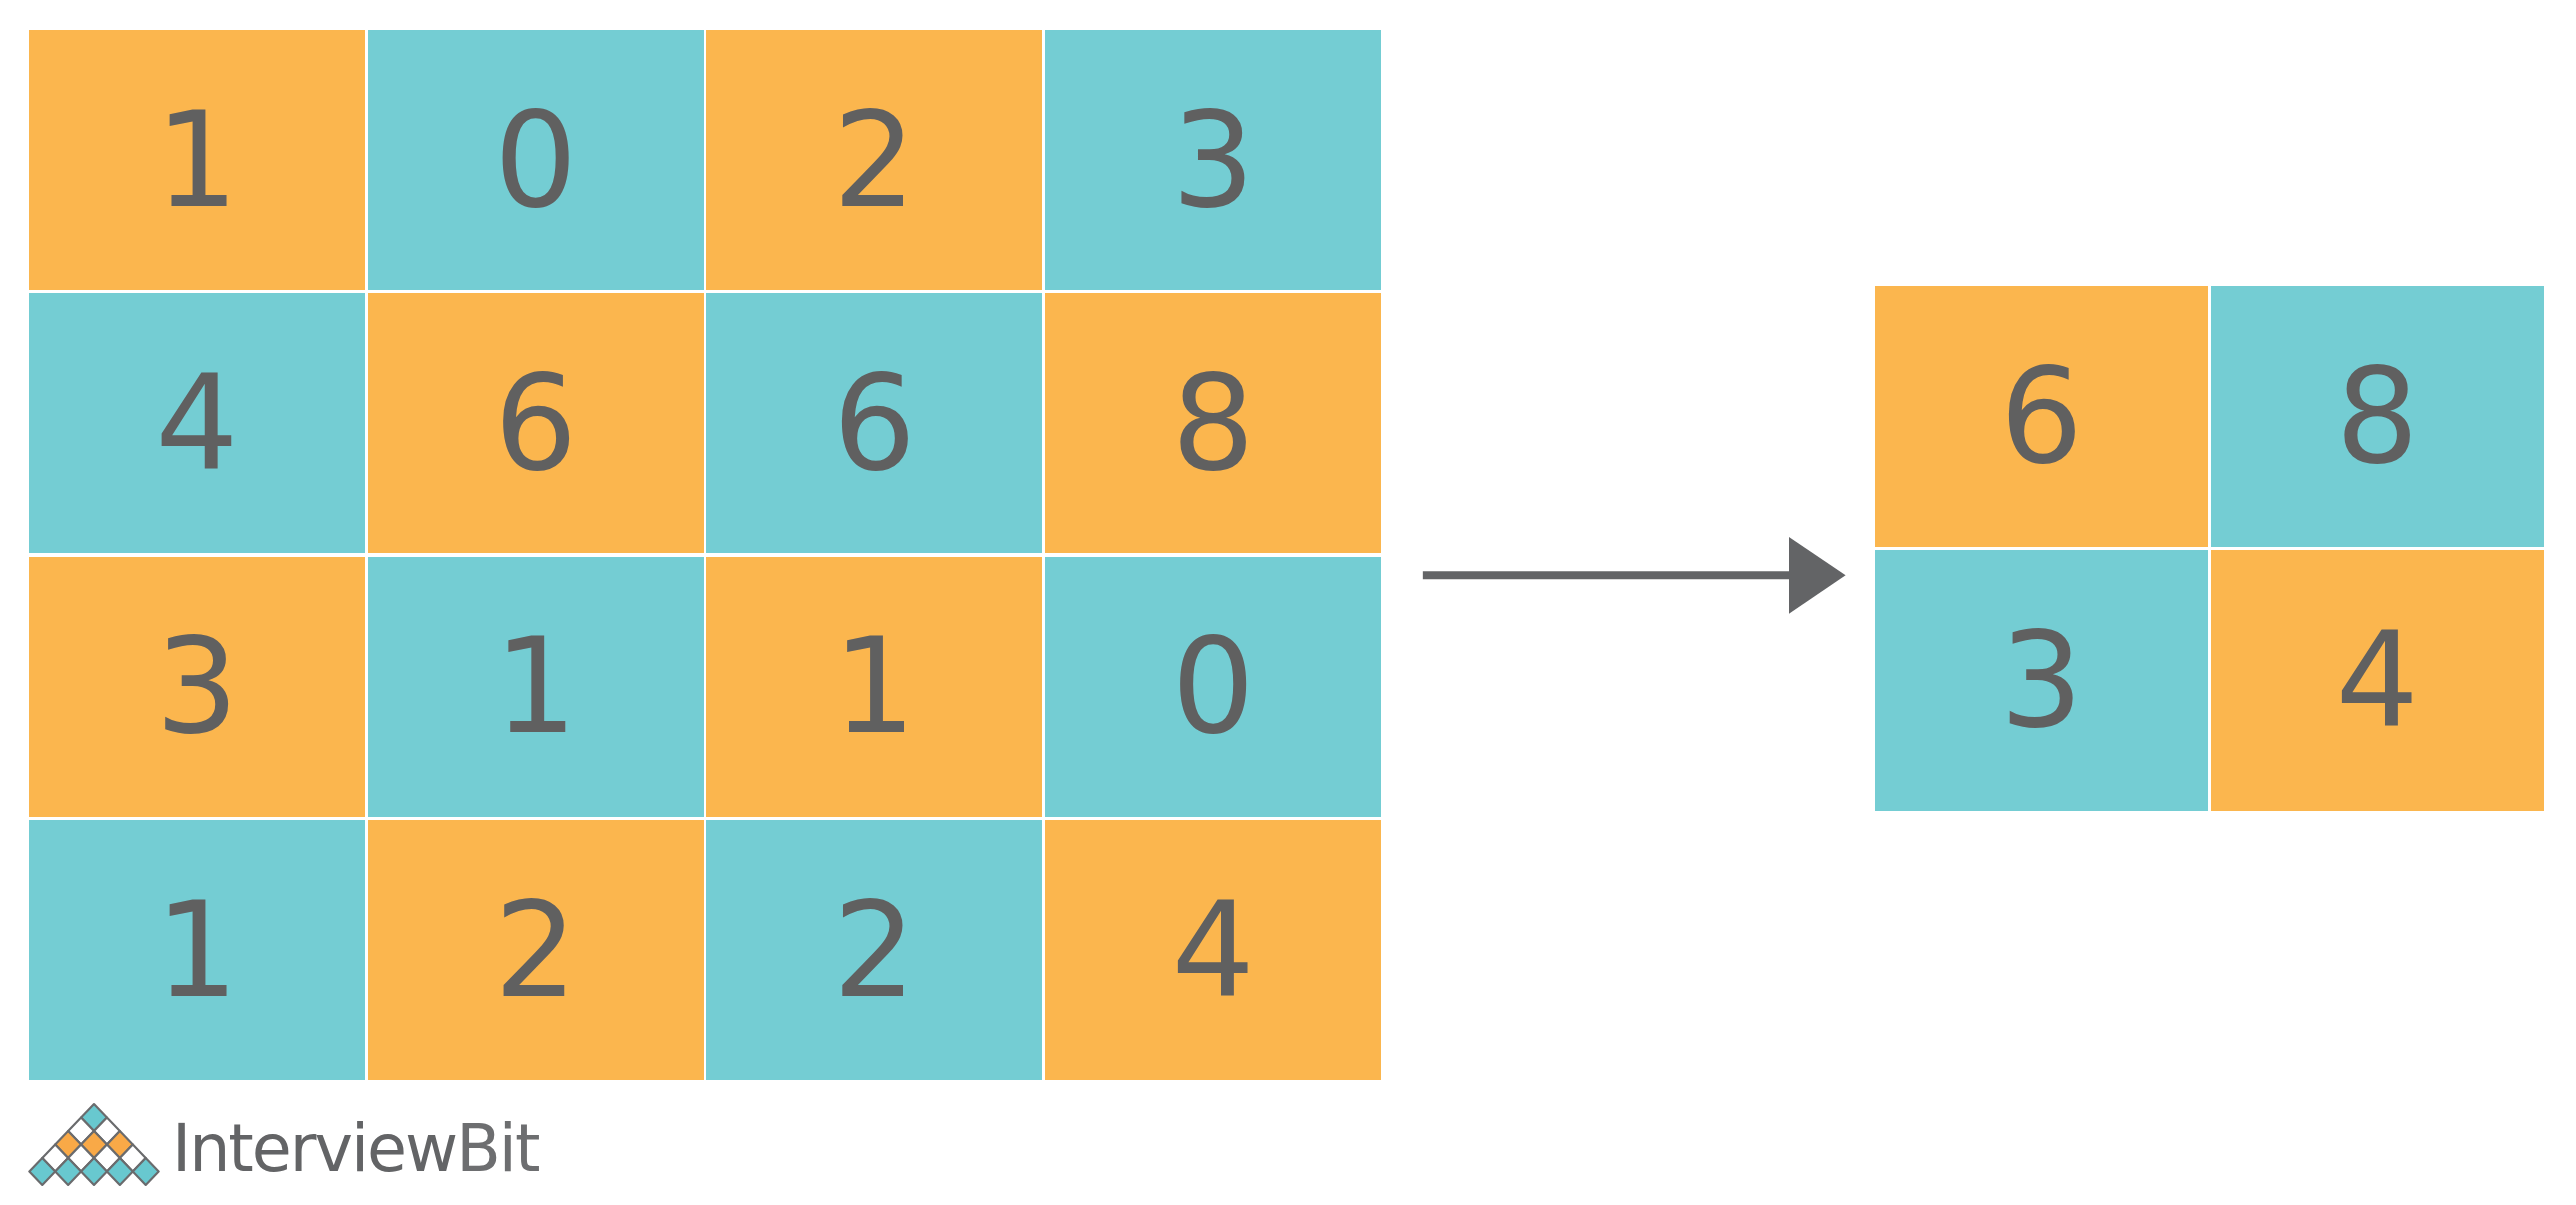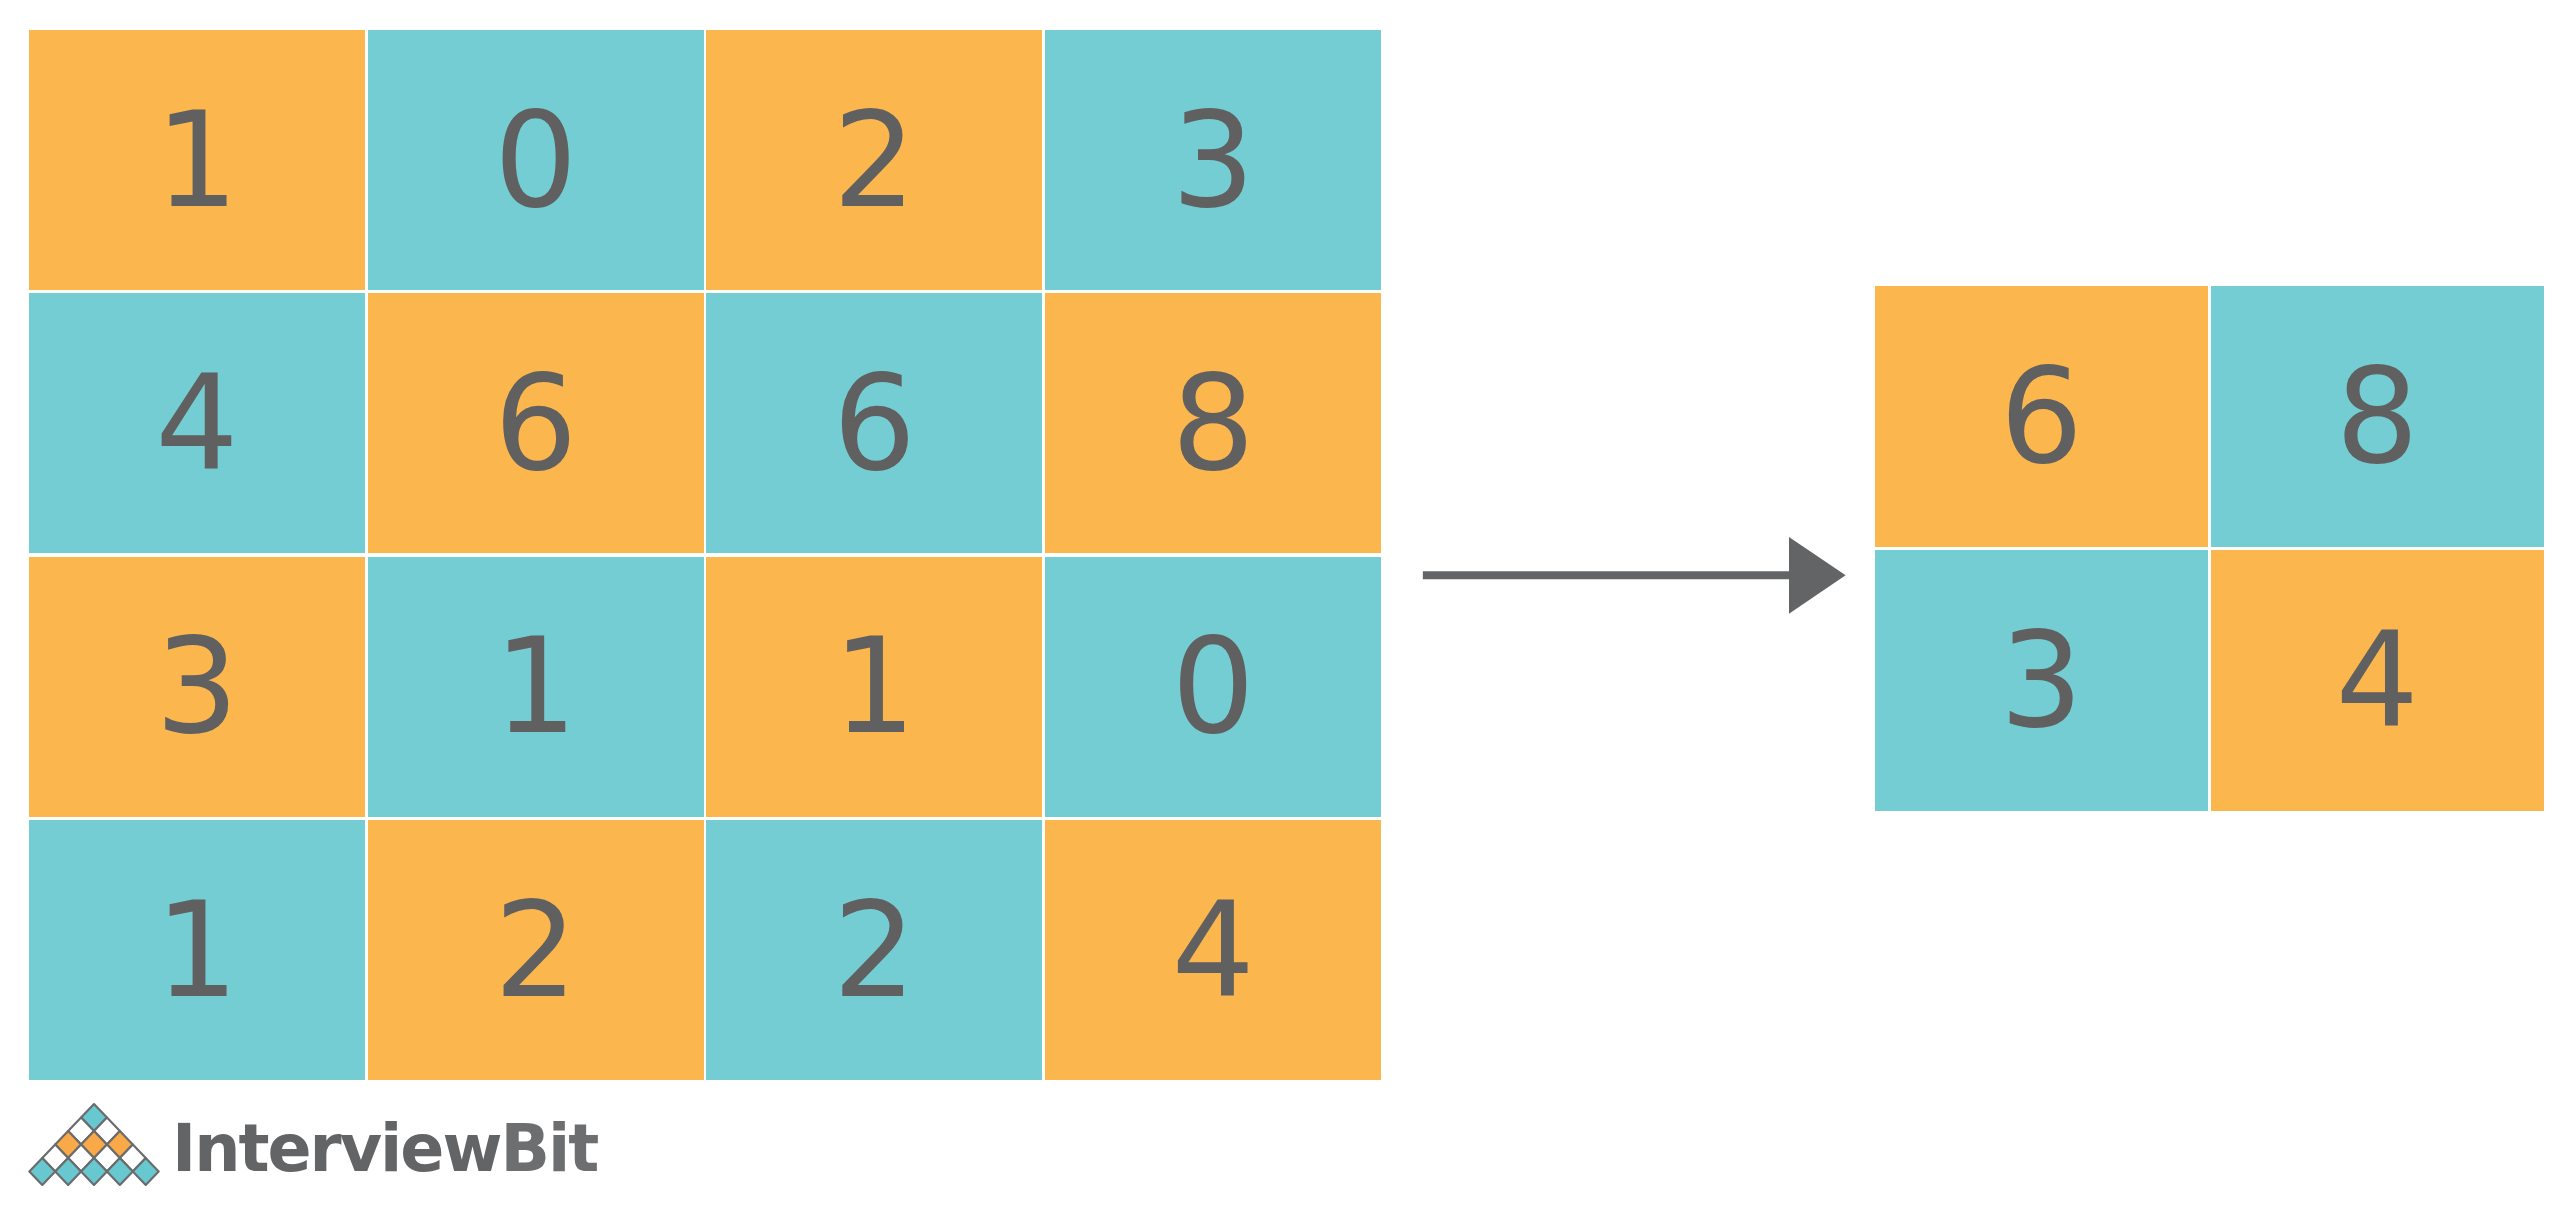--- a/index.html
+++ b/index.html
@@ -70,25 +70,25 @@
   }
   #wordmark {
     margin-left: 12px;
     transform: translateY(4px);
     font-size: 65px;
     line-height: 1;
     letter-spacing: -2px;
     white-space: nowrap;
   }
   #wordmark .primary {
-    font-weight: bold;
+    font-weight: normal;
     color: var(--logo-primary-color, #636466);
   }
   #wordmark .secondary {
-    font-weight: bold;
+    font-weight: normal;
     color: var(--logo-secondary-color, #6d6e70);
   }
 </style>
 </head>
 <body>
 
 <div id="canvas">
 
   <div id="input-grid" class="matrix">
       <div class="cell" style="background: rgb(251, 182, 78);">1</div>

